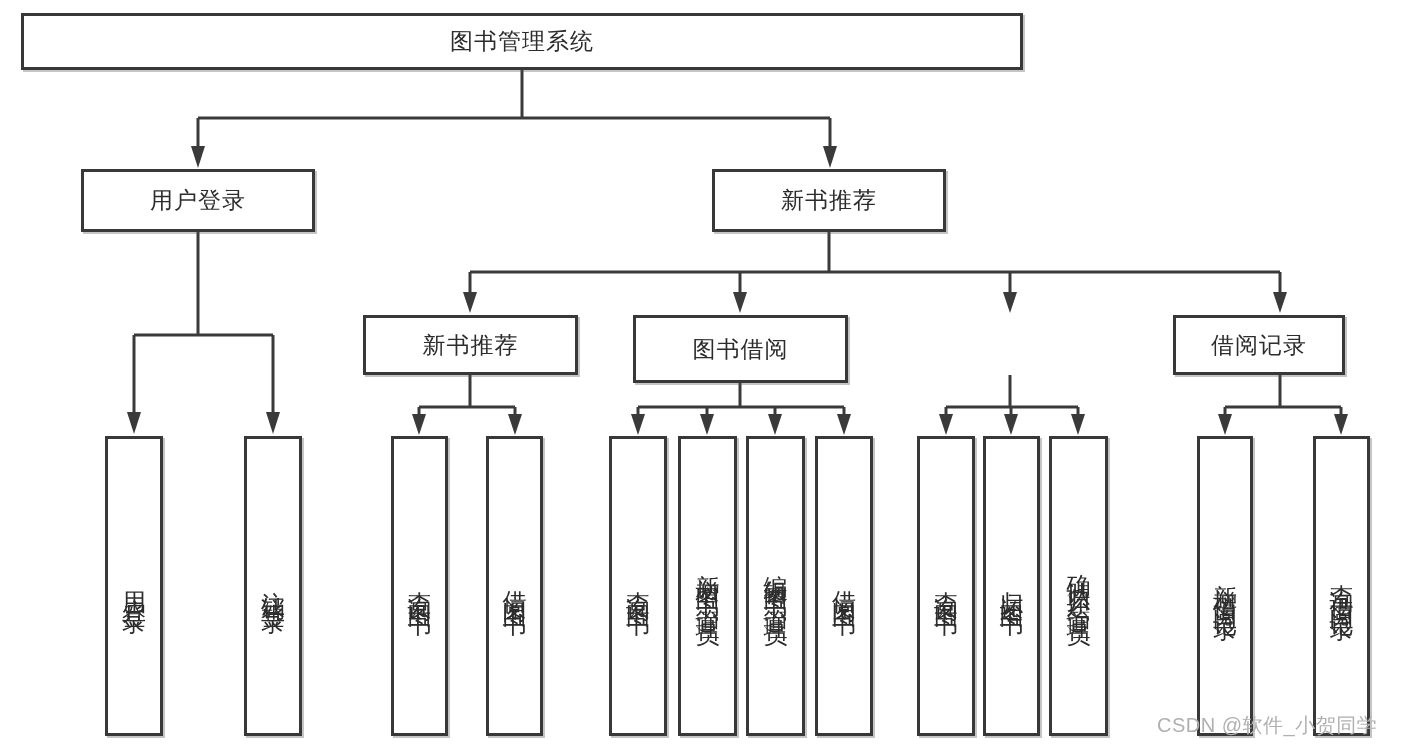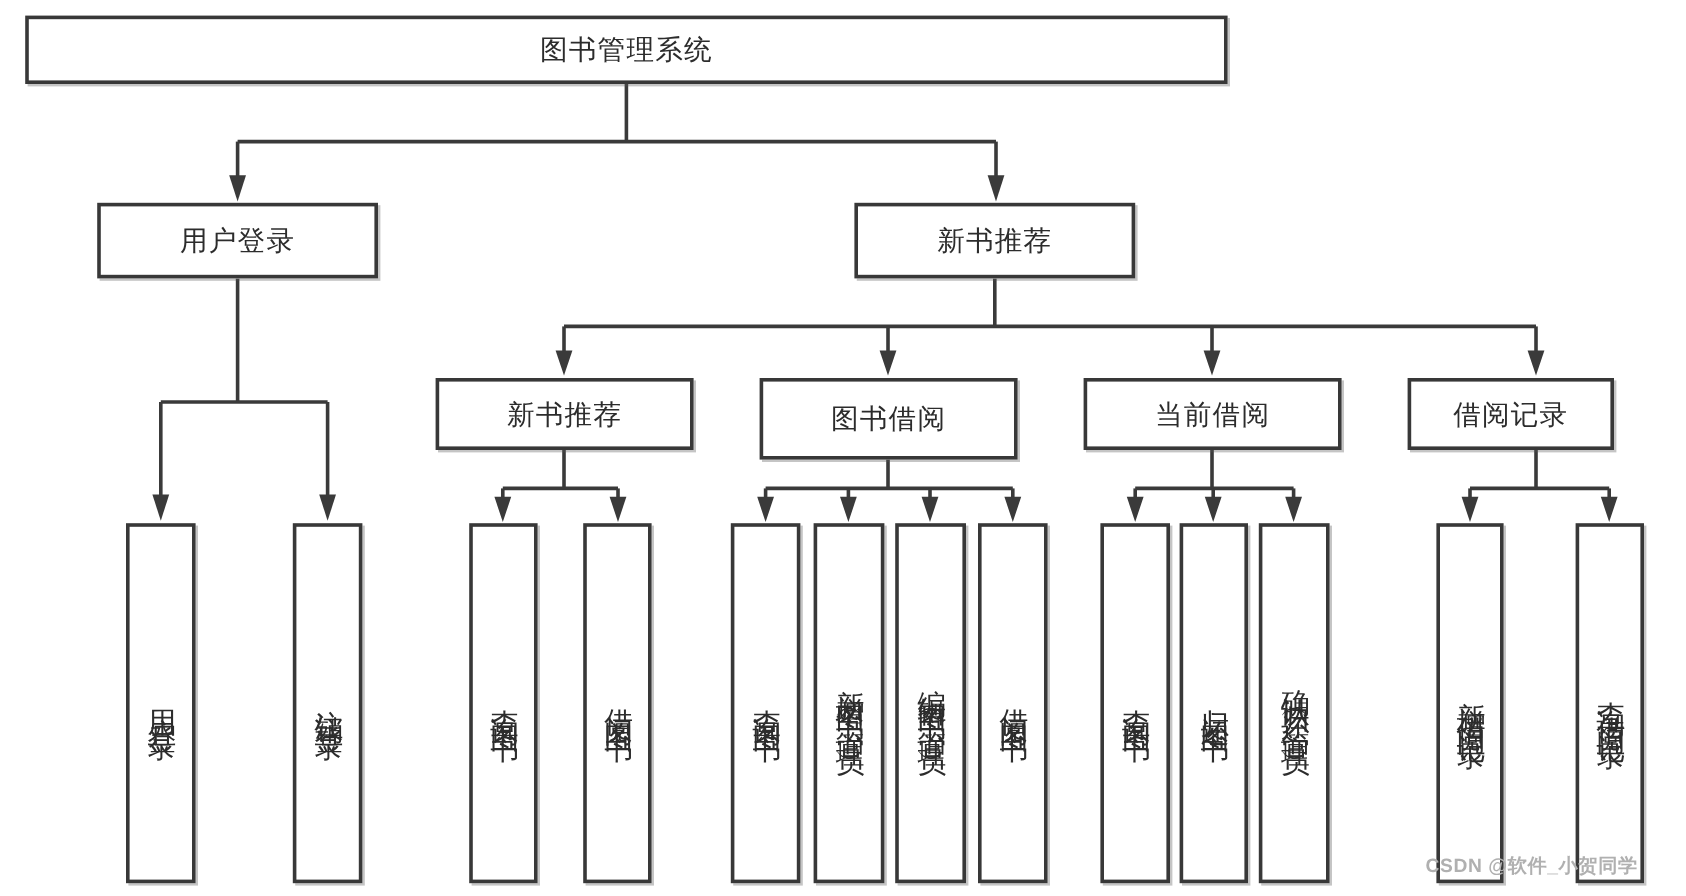--- a/index.html
+++ b/index.html
@@ -35,27 +35,26 @@
   .box-v .vtext{
     writing-mode:vertical-rl;
     text-orientation:mixed;
     font-size:24px;
     letter-spacing:7px;
     line-height:1;
     white-space:nowrap;
   }
   .watermark{
     position:absolute;
-    left:1188px;top:712px;
-    font-size:16px;
+    left:1157px;top:712px;
+    font-size:20px;
     color:var(--wm);
     z-index:5;
     letter-spacing:0.5px;
     white-space:nowrap;
-    font-weight:bold;
   }
 </style>
 </head>
 <body>
 
 <div class="canvas">
 
   <svg class="wires" width="1405" height="747" viewBox="0 0 1405 747">
 
     <g>
@@ -132,21 +131,20 @@
     </g>
   </svg>
 
   <div class="box box-h" style="left:21px;top:13px;width:1002px;height:57px">图书管理系统</div>
 
   <div class="box box-h" style="left:81px;top:169px;width:234px;height:63px">用户登录</div>
   <div class="box box-h" style="left:712px;top:169px;width:234px;height:63px">新书推荐</div>
 
   <div class="box box-h" style="left:363px;top:315px;width:215px;height:60px">新书推荐</div>
   <div class="box box-h" style="left:633px;top:315px;width:215px;height:68px">图书借阅</div>
-  <div class="box box-h" style="left:903px;top:315px;width:215px;height:60px">当前借阅</div>
   <div class="box box-h" style="left:1173px;top:315px;width:172px;height:60px">借阅记录</div>
 
   <div class="box box-v" style="left:105px;width:58px">
     <span class="vtext">用户登录</span>
   </div>
   <div class="box box-v" style="left:244px;width:58px">
     <span class="vtext">注销登录</span>
   </div>
 
   <div class="box box-v" style="left:391px;width:57px">

